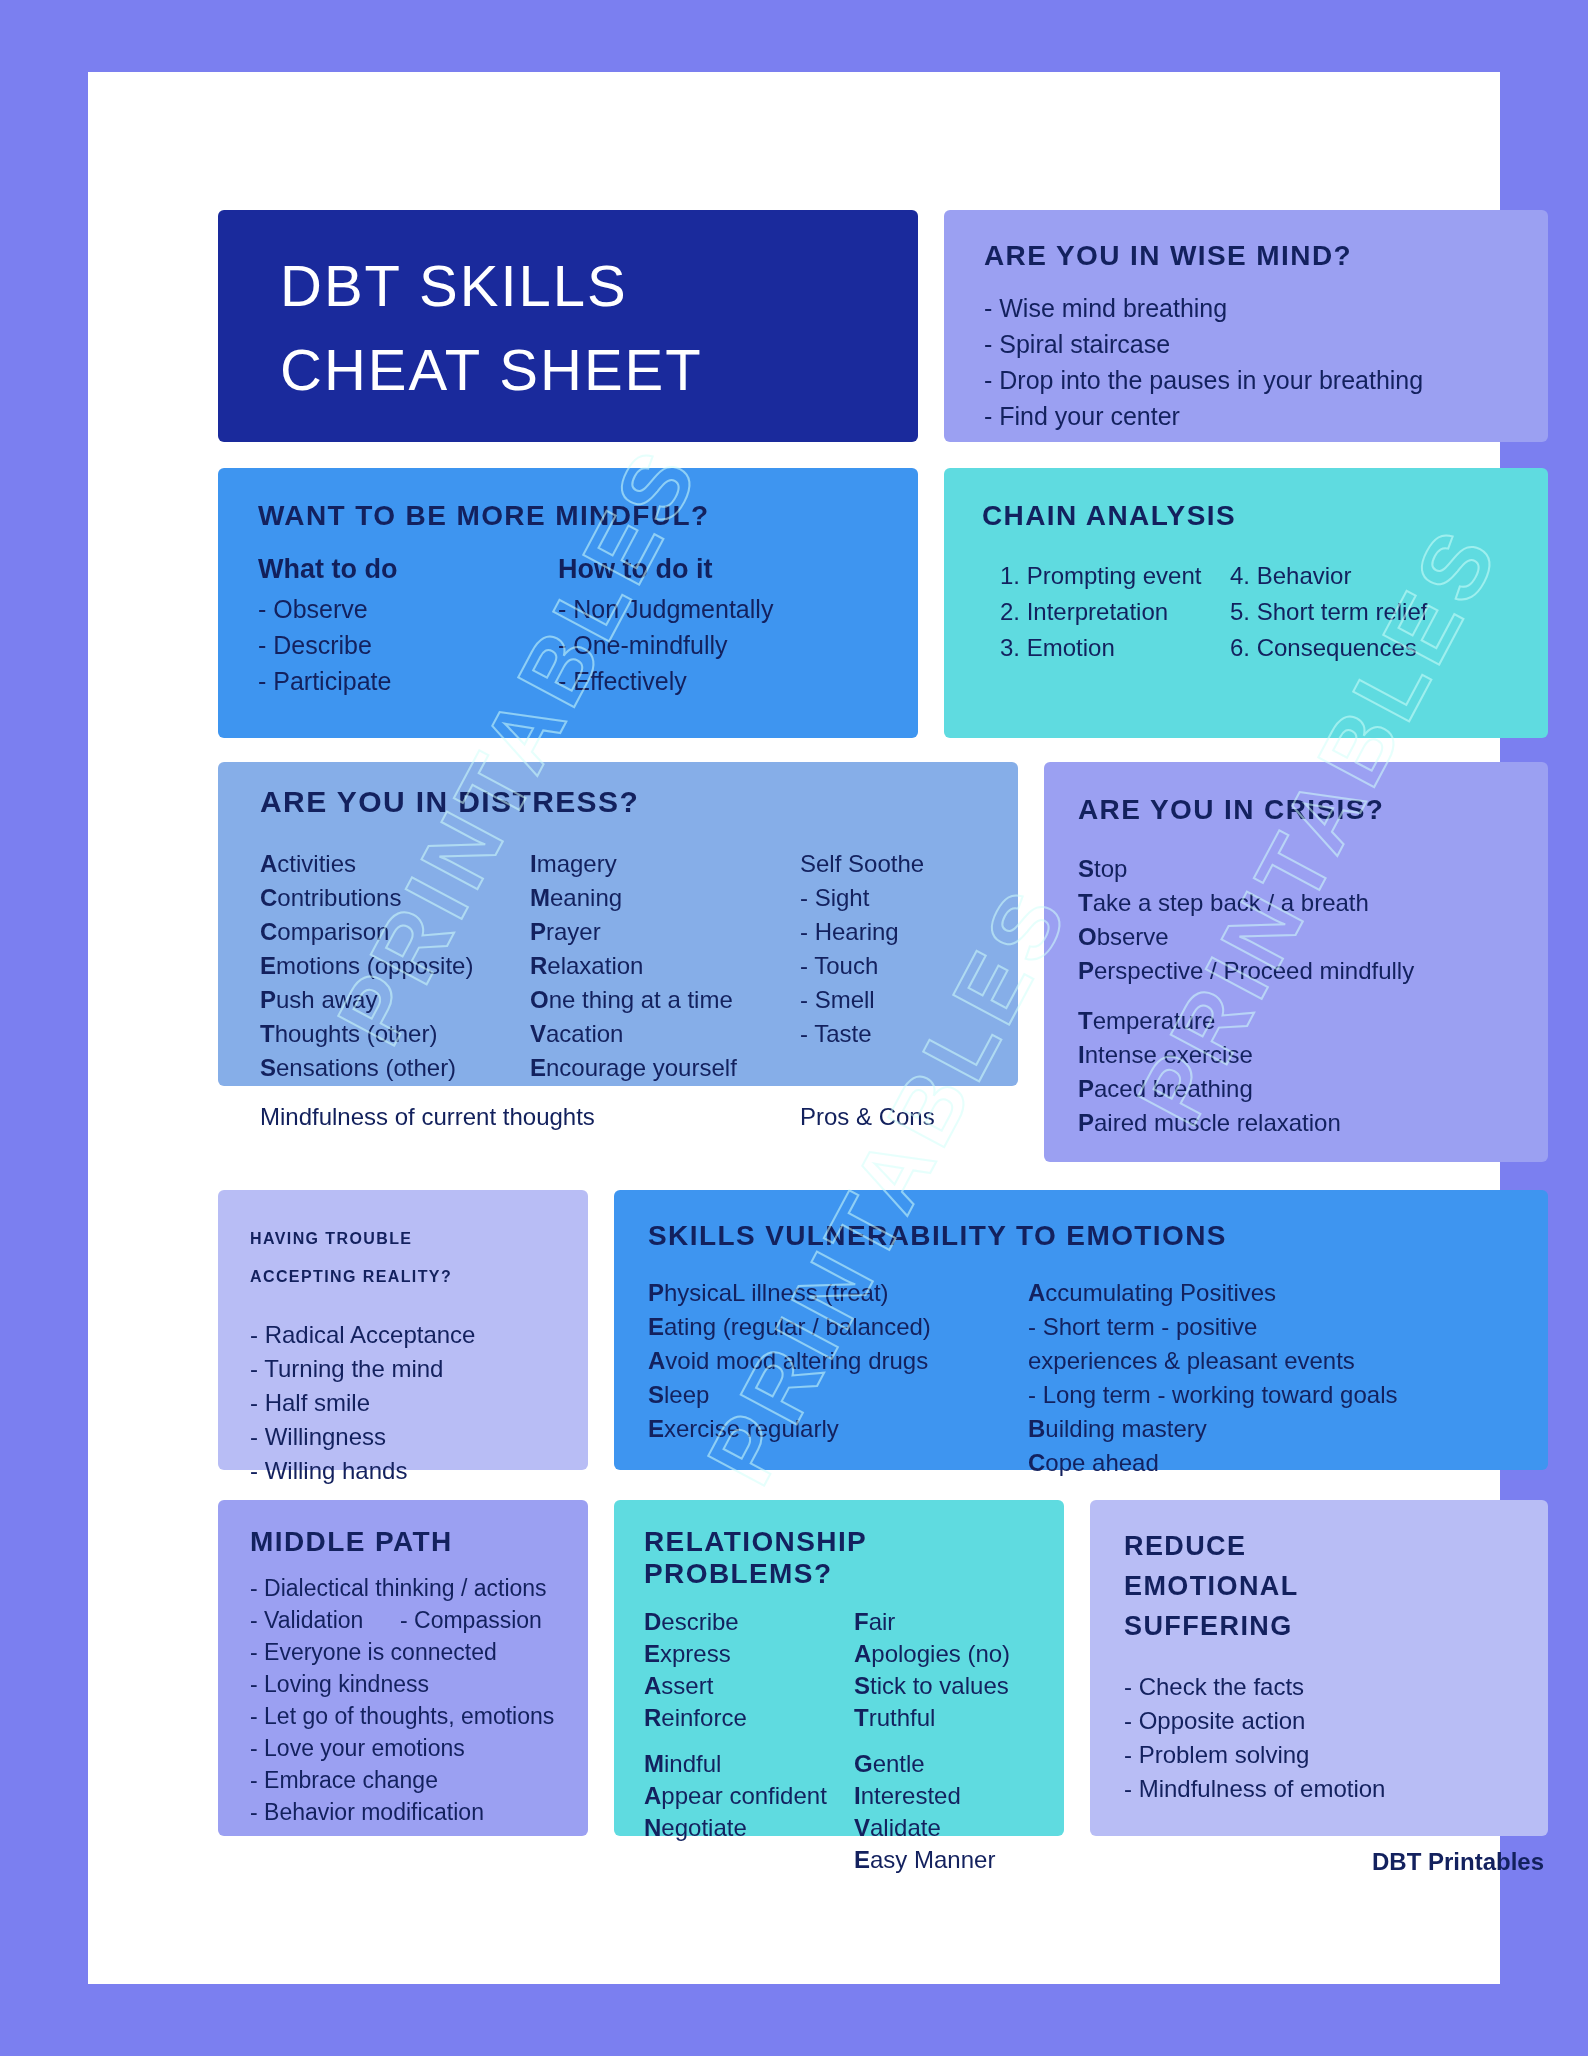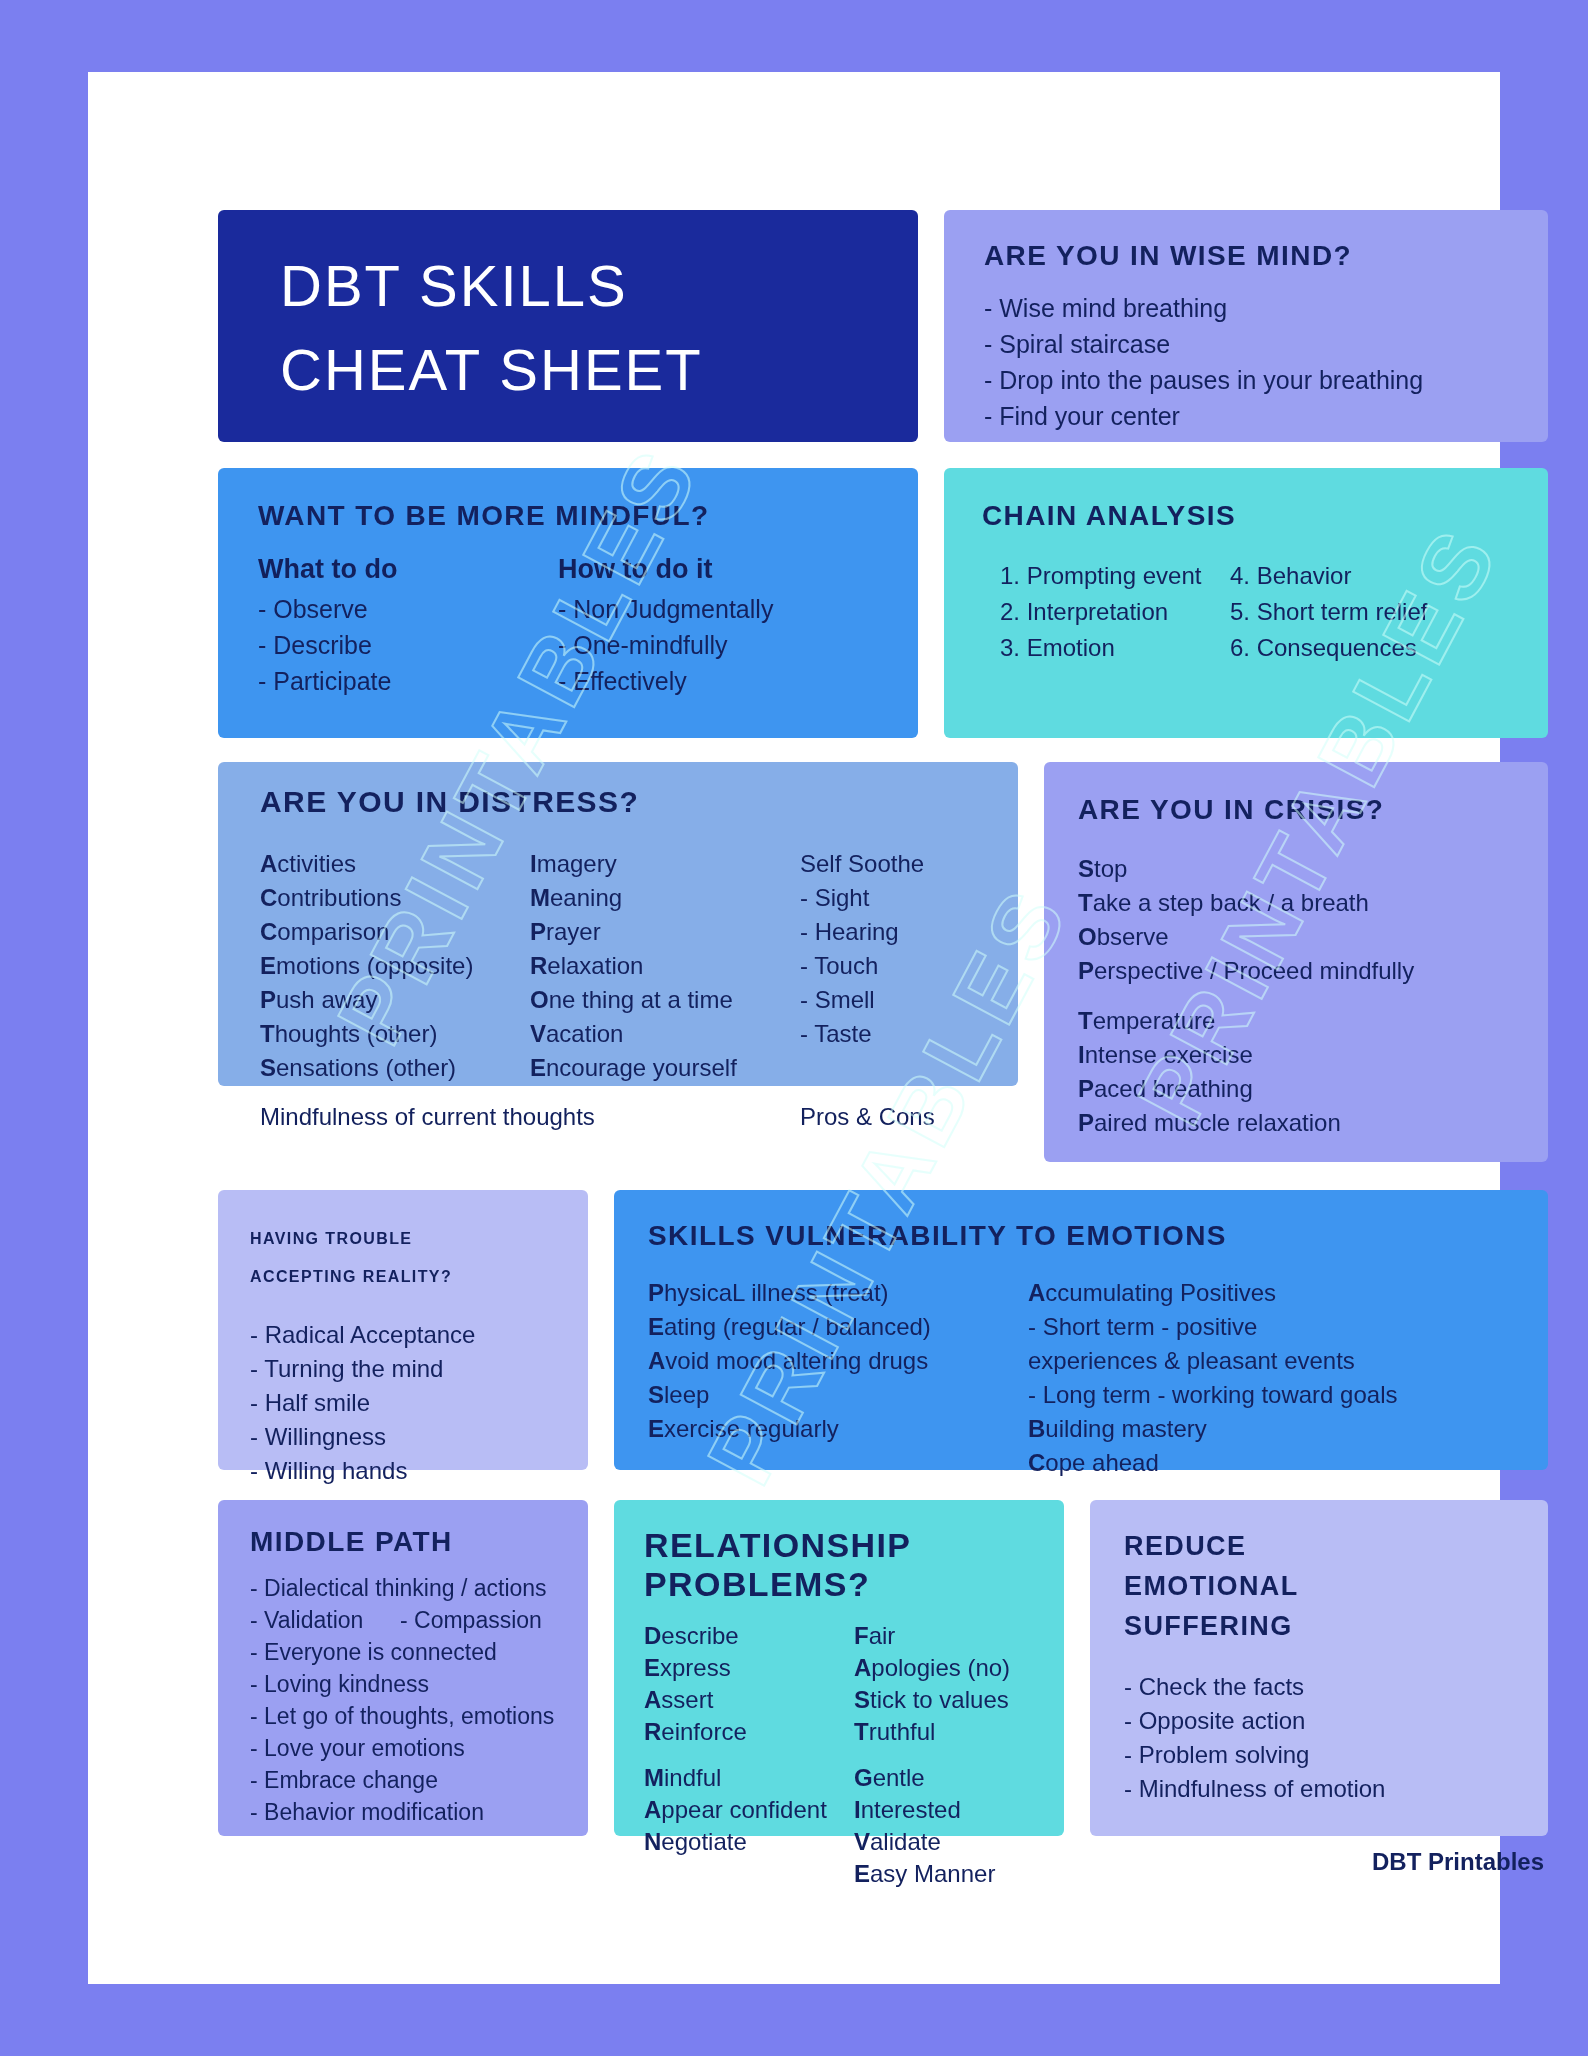--- a/index.html
+++ b/index.html
@@ -206,21 +206,21 @@
 
   
   #relation {
     left: 406px;
     top: 1300px;
     width: 450px;
     height: 336px;
     background: #5fdbe0;
     padding: 26px 0 0 30px;
   }
-  #relation h2 { font-size: 34px; }
+  #relation h2 { font-size: 28px; }
   #relation .cols {
     display: flex;
     margin-top: 16px;
   }
   #relation .c1 { width: 210px; }
   #relation .lines div { font-size: 24px; line-height: 32px; }
   #relation .gap { height: 14px; line-height: 14px; }
 
   
   #suffering {

